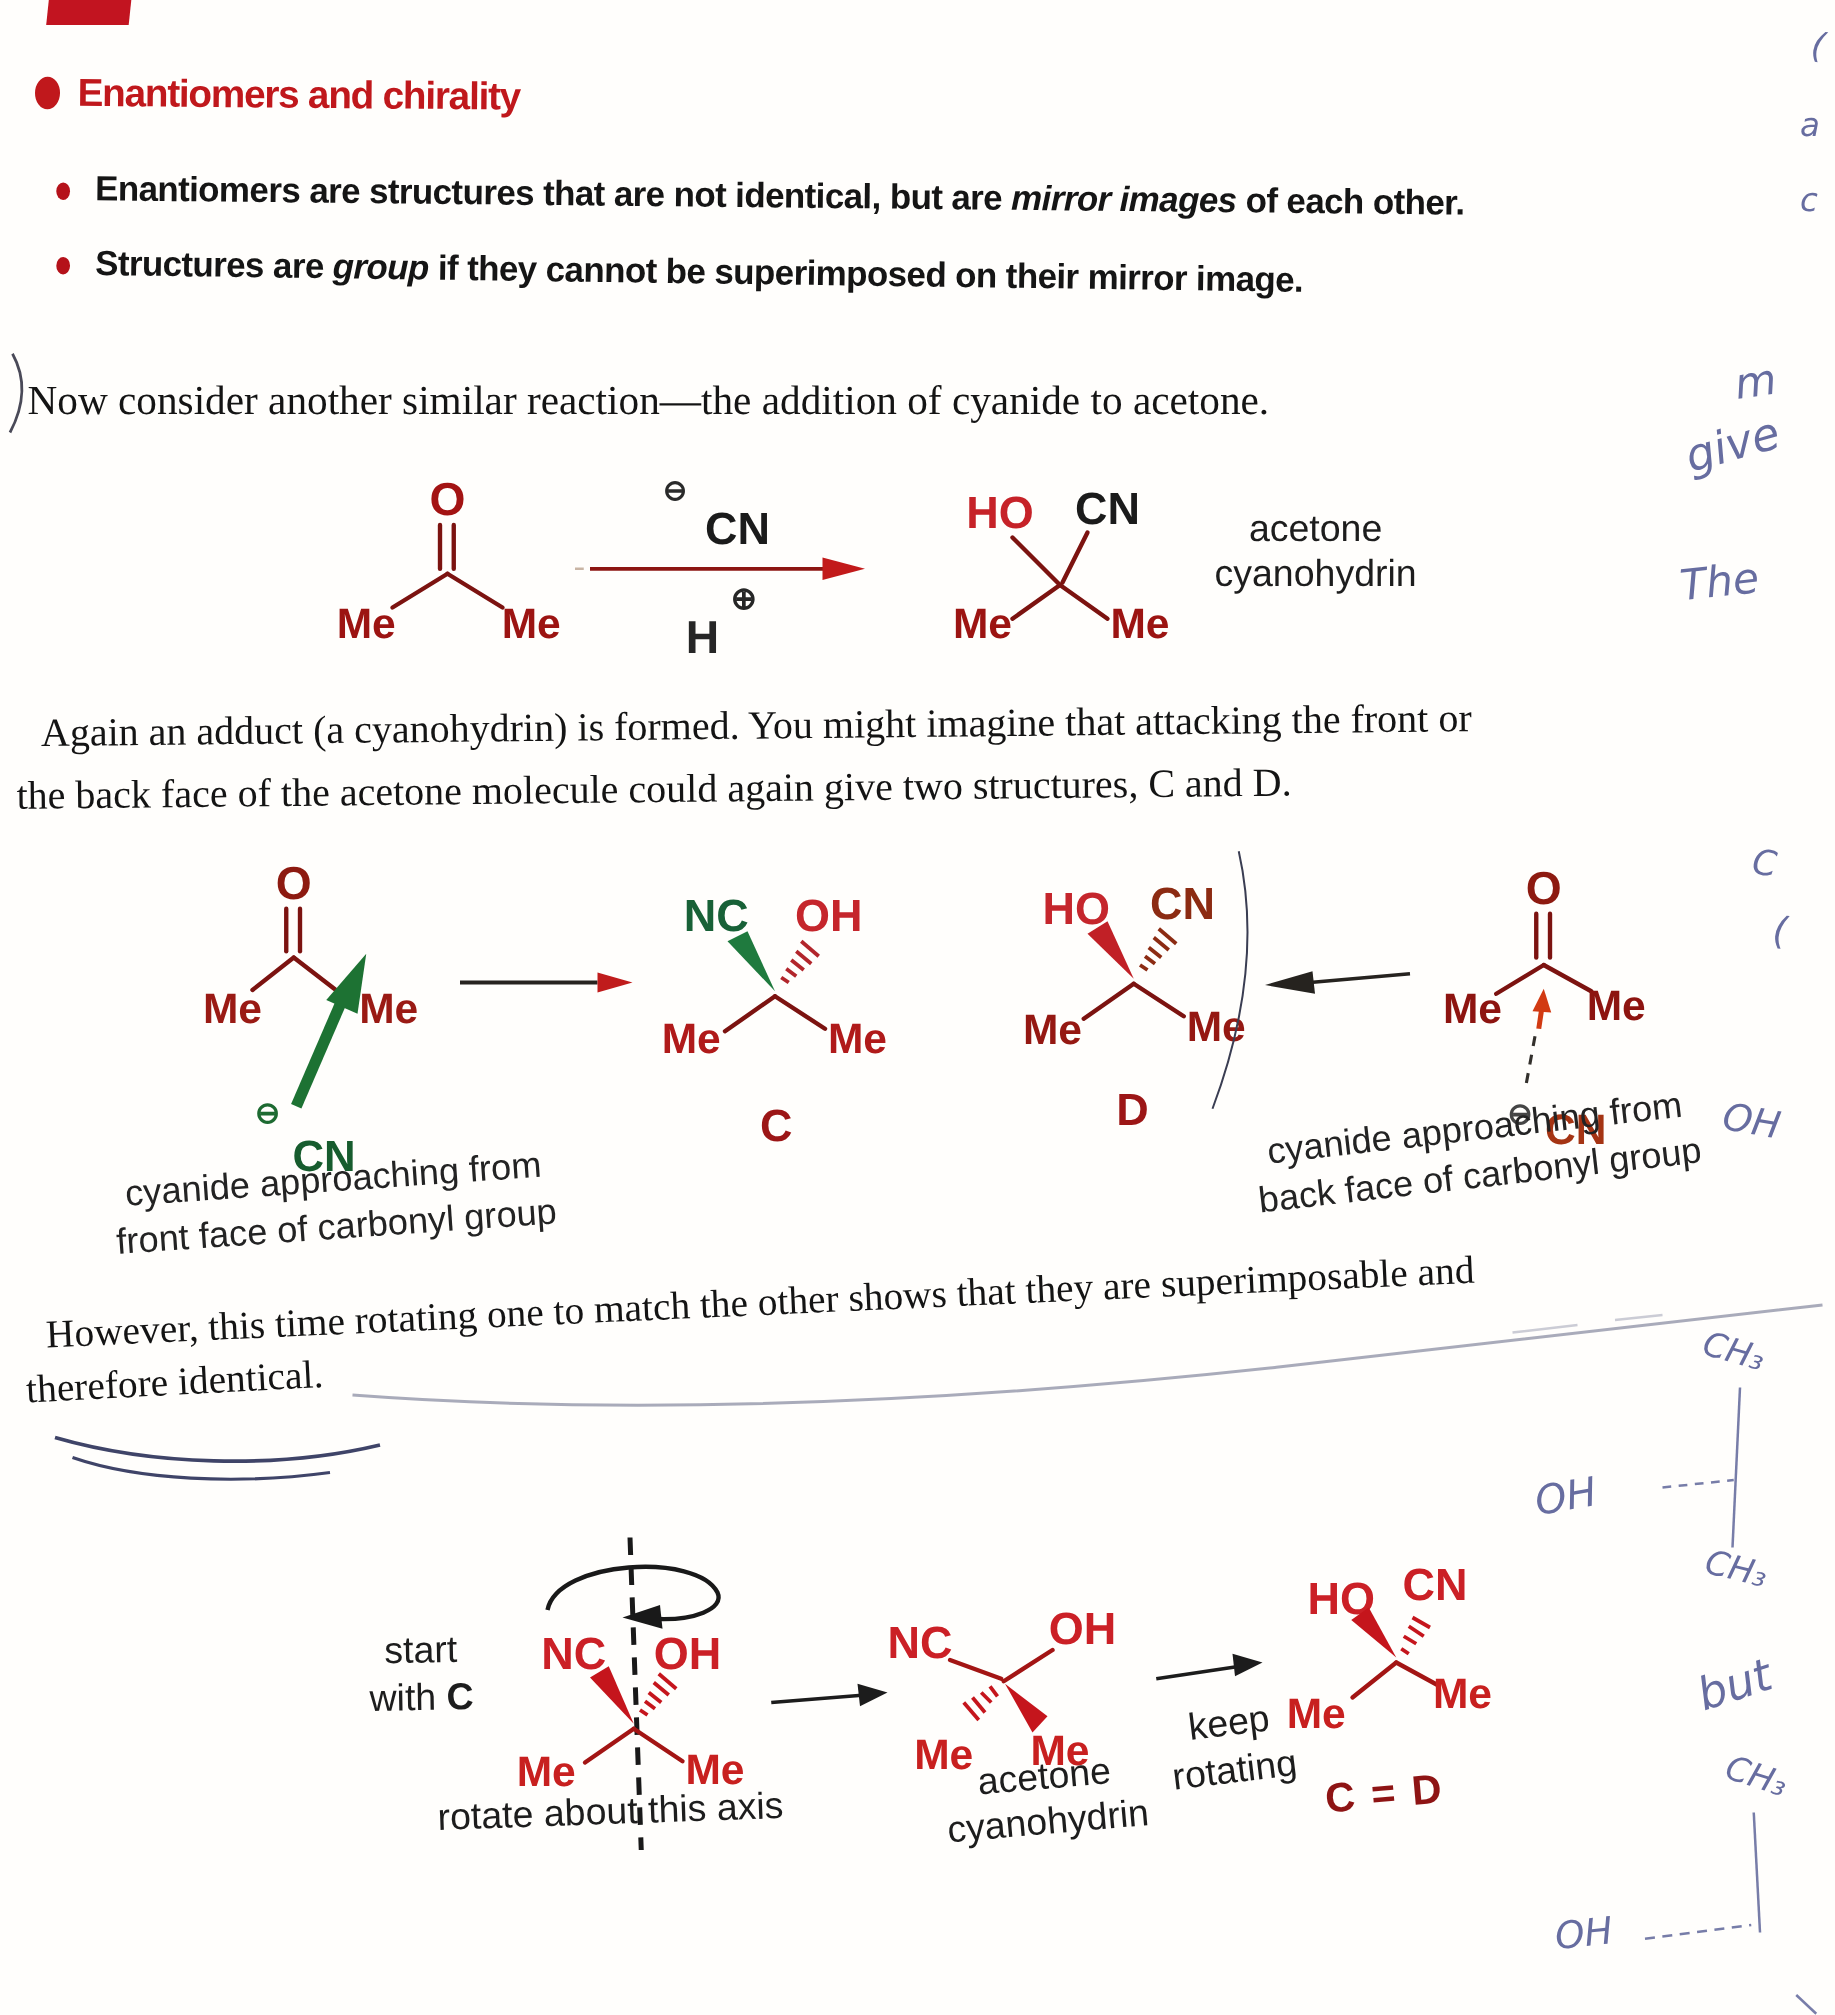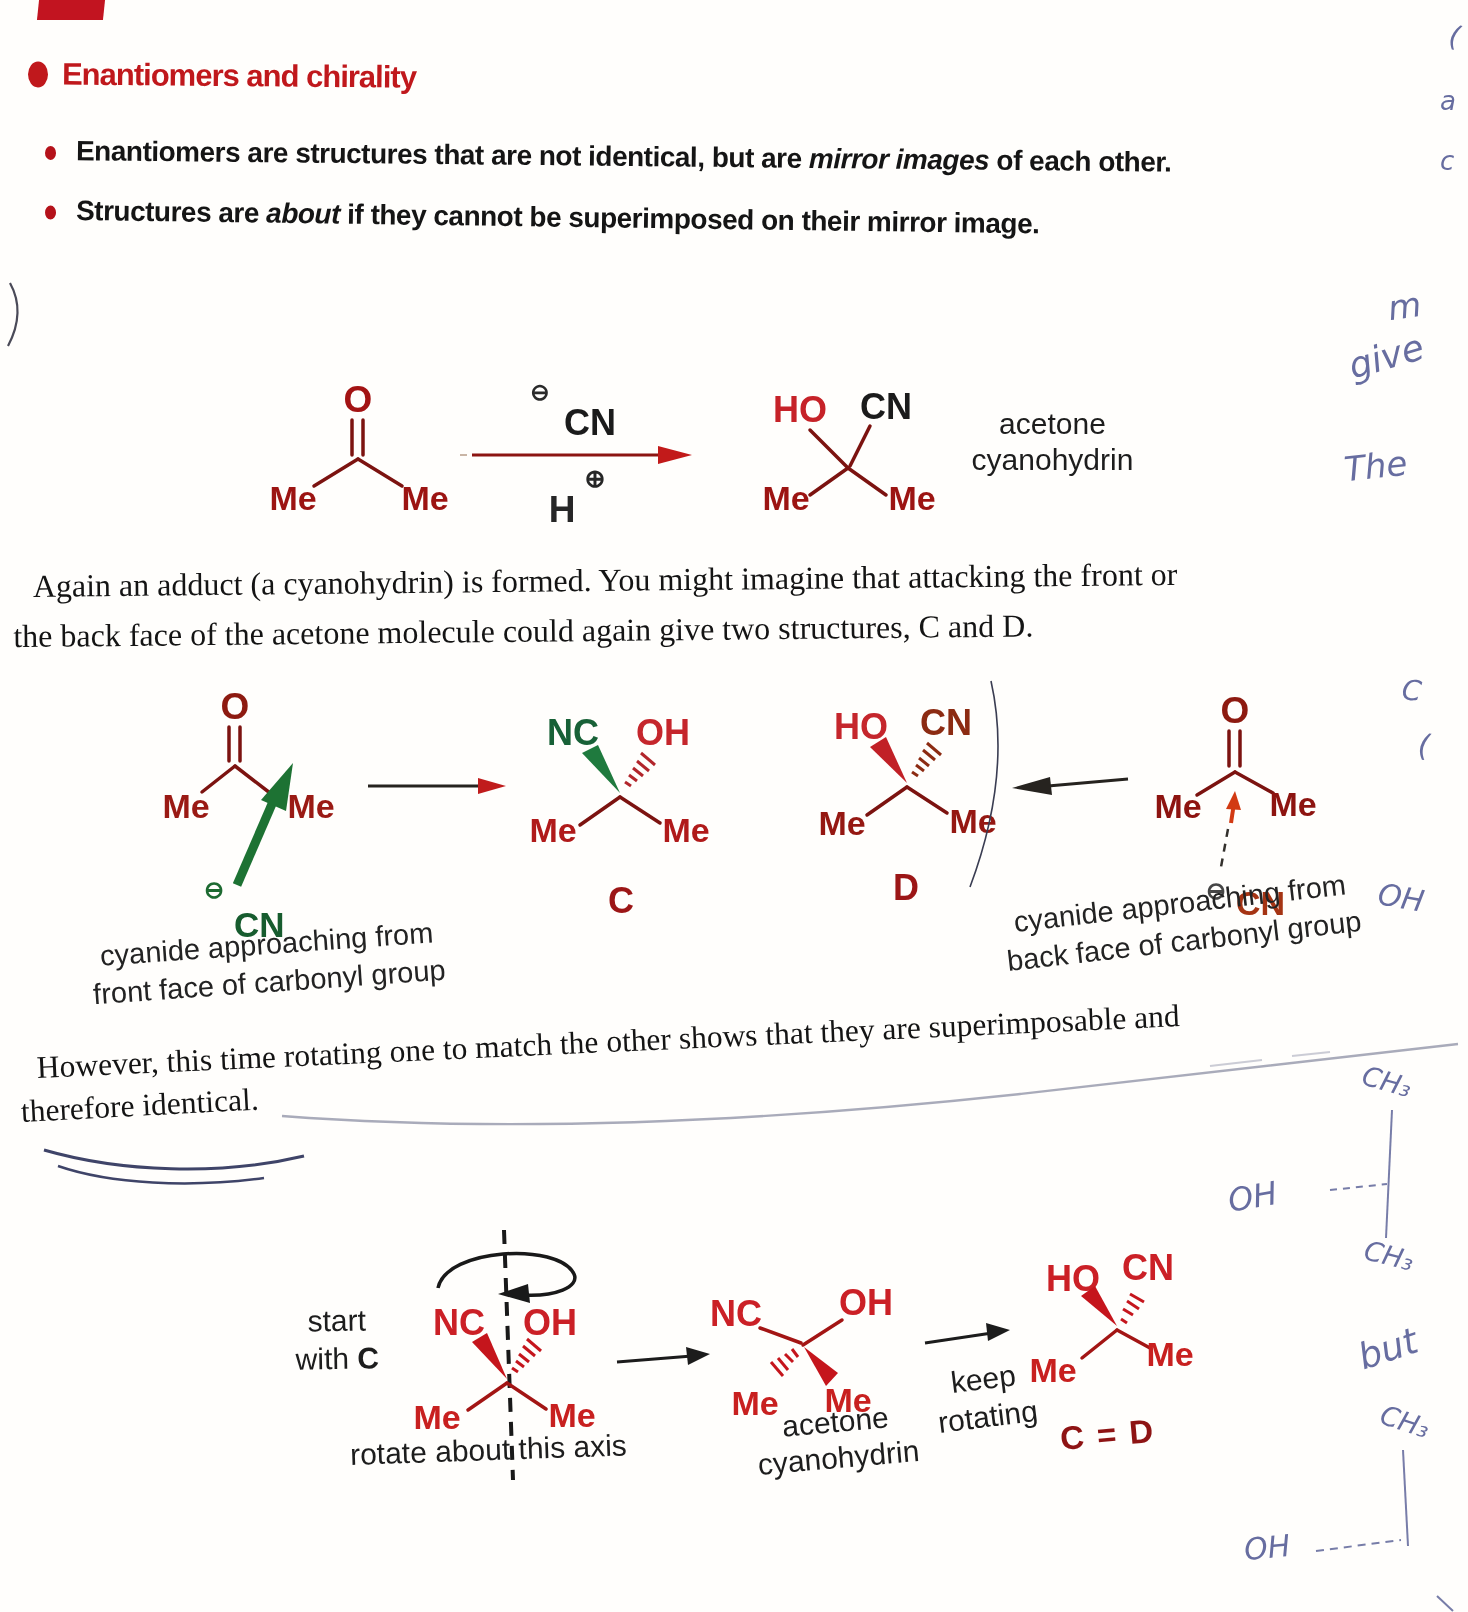--- a/index.html
+++ b/index.html
@@ -52,23 +52,24 @@
 
   <div class="title-row">
     <span class="title-bullet"></span>
     <h1 class="title">Enantiomers and chirality</h1>
   </div>
 
   <div class="bullet b1">
     <span class="dot"></span><span><span>Enantiomers are structures that are not identical, but are </span><em>mirror images</em><span> of each other.</span></span>
   </div>
   <div class="bullet b2">
-    <span class="dot"></span><span><span>Structures are </span><em>about</em><span> if they cannot be superimposed on their mirror image.</span></span>
-  </div>
-
+    <span class="dot"></span><span><span>Structures are </span><em>group</em><span> if they cannot be superimposed on their mirror image.</span></span>
+  </div>
+
+  <p class="serif intro">Now consider another similar reaction—the addition of cyanide to acetone.</p>
 
   <svg class="scheme" style="left:210px;top:362px" width="750" height="178" viewBox="0 0 750 178">
     <g>
       <text x="148" y="50" class="mid" font-size="37" fill="#a31313">O</text>
       <line x1="142" y1="58" x2="142" y2="93" class="bond"></line>
       <line x1="153" y1="58" x2="153" y2="93" class="bond"></line>
       <line x1="148" y1="97" x2="104" y2="124" class="bond"></line>
       <line x1="148" y1="97" x2="192" y2="124" class="bond"></line>
       <text x="83" y="148" class="mid" font-size="34" fill="#9c1412">Me</text>
       <text x="215" y="148" class="mid" font-size="34" fill="#9c1412">Me</text>

